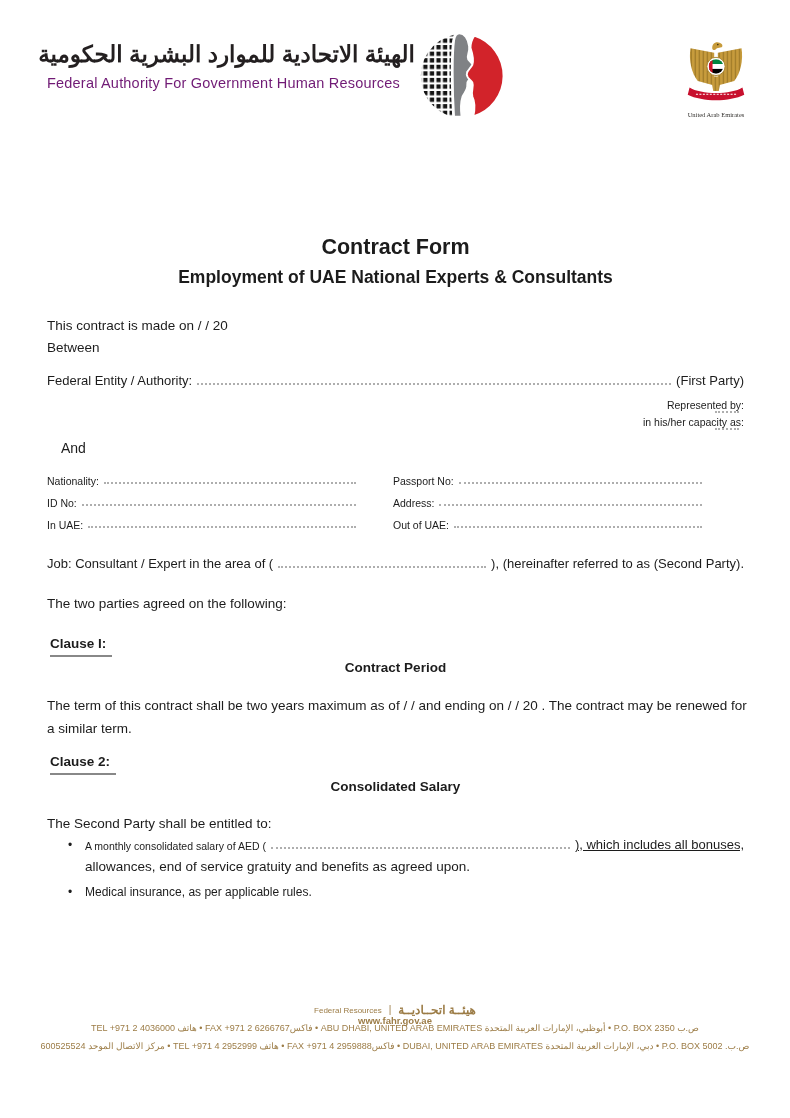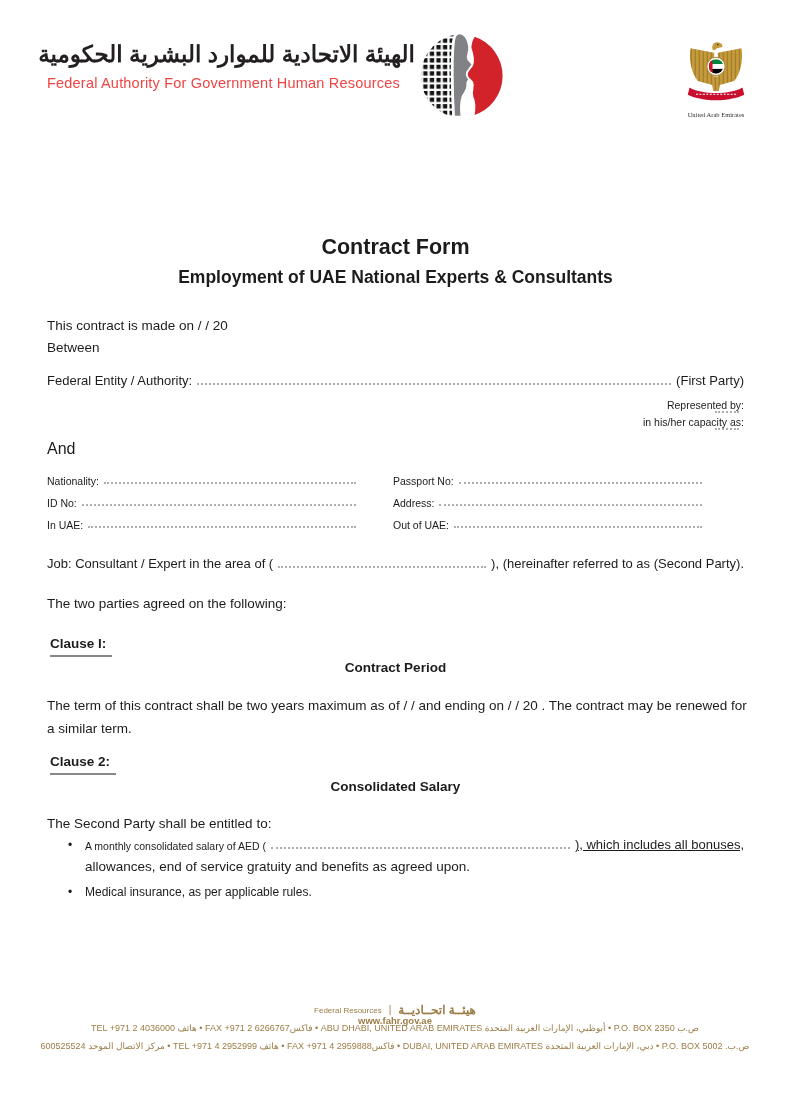--- a/index.html
+++ b/index.html
@@ -3,34 +3,34 @@
 <meta charset="utf-8">
 <style>
   html,body{margin:0;padding:0;background:#e8e8e8;}
   .page{
     position:relative;width:790px;height:1118px;margin:0 auto;background:#ffffff;
     font-family:"Liberation Sans",sans-serif;color:#1c1c1c;overflow:hidden;
   }
   
   .brand{position:absolute;left:47px;top:38px;width:368px;}
   .brand-ar{direction:rtl;text-align:left;font-size:23px;font-weight:bold;color:#231f20;line-height:32px;white-space:nowrap;}
-  .brand-en{font-size:14.5px;color:#ef4444;margin-top:5px;letter-spacing:.2px;white-space:nowrap;}
+  .brand-en{font-size:14.5px;color:#701a75;margin-top:5px;letter-spacing:.2px;white-space:nowrap;}
   .fahr-logo{position:absolute;left:416px;top:31px;width:94px;height:90px;}
   .emblem-wrap{position:absolute;left:681px;top:40px;width:70px;text-align:center;}
   .emblem-caption{font-family:"Liberation Serif",serif;font-size:6.5px;color:#33312e;margin-top:5px;white-space:nowrap;}
   
   .doc-title{position:absolute;left:47px;top:235px;width:697px;text-align:center;font-size:21.5px;font-weight:bold;}
   .doc-subtitle{position:absolute;left:47px;top:267px;width:697px;text-align:center;font-size:17.5px;font-weight:bold;}
   
   .intro{position:absolute;left:47px;top:315px;font-size:13.5px;line-height:22px;}
   .flexline{display:flex;align-items:flex-end;}
   .dots{flex:1;border-bottom:2px dotted #aeaeae;margin:0 5px 3px 5px;min-width:24px;}
   .entity-line{position:absolute;left:47px;top:373px;width:697px;font-size:13px;}
   .represented-line{position:absolute;left:47px;top:399px;width:697px;font-size:10.5px;flex-direction:column;}
-  .and-label{position:absolute;left:47px;top:440px;font-size:16px;}
+  .and-label{position:absolute;left:61px;top:440px;font-size:14px;}
   .fields{position:absolute;left:47px;top:475px;width:660px;font-size:10.5px;}
   .fieldrow{display:flex;margin-bottom:10px;}
   .fieldcell{flex:1;display:flex;align-items:flex-end;}
   .fieldcell + .fieldcell{margin-left:32px;}
   .job-line{position:absolute;left:47px;top:556px;width:697px;font-size:13px;}
   .job-line .dots{max-width:265px;}
   .agreed{position:absolute;left:47px;top:596px;font-size:13.5px;}
   .clause-head{position:absolute;left:50px;font-size:13.5px;font-weight:bold;
     border-bottom:2px solid #888;padding:0 6px 4px 0;}
   .c1-head{top:636px;} .c2-head{top:754px;}

